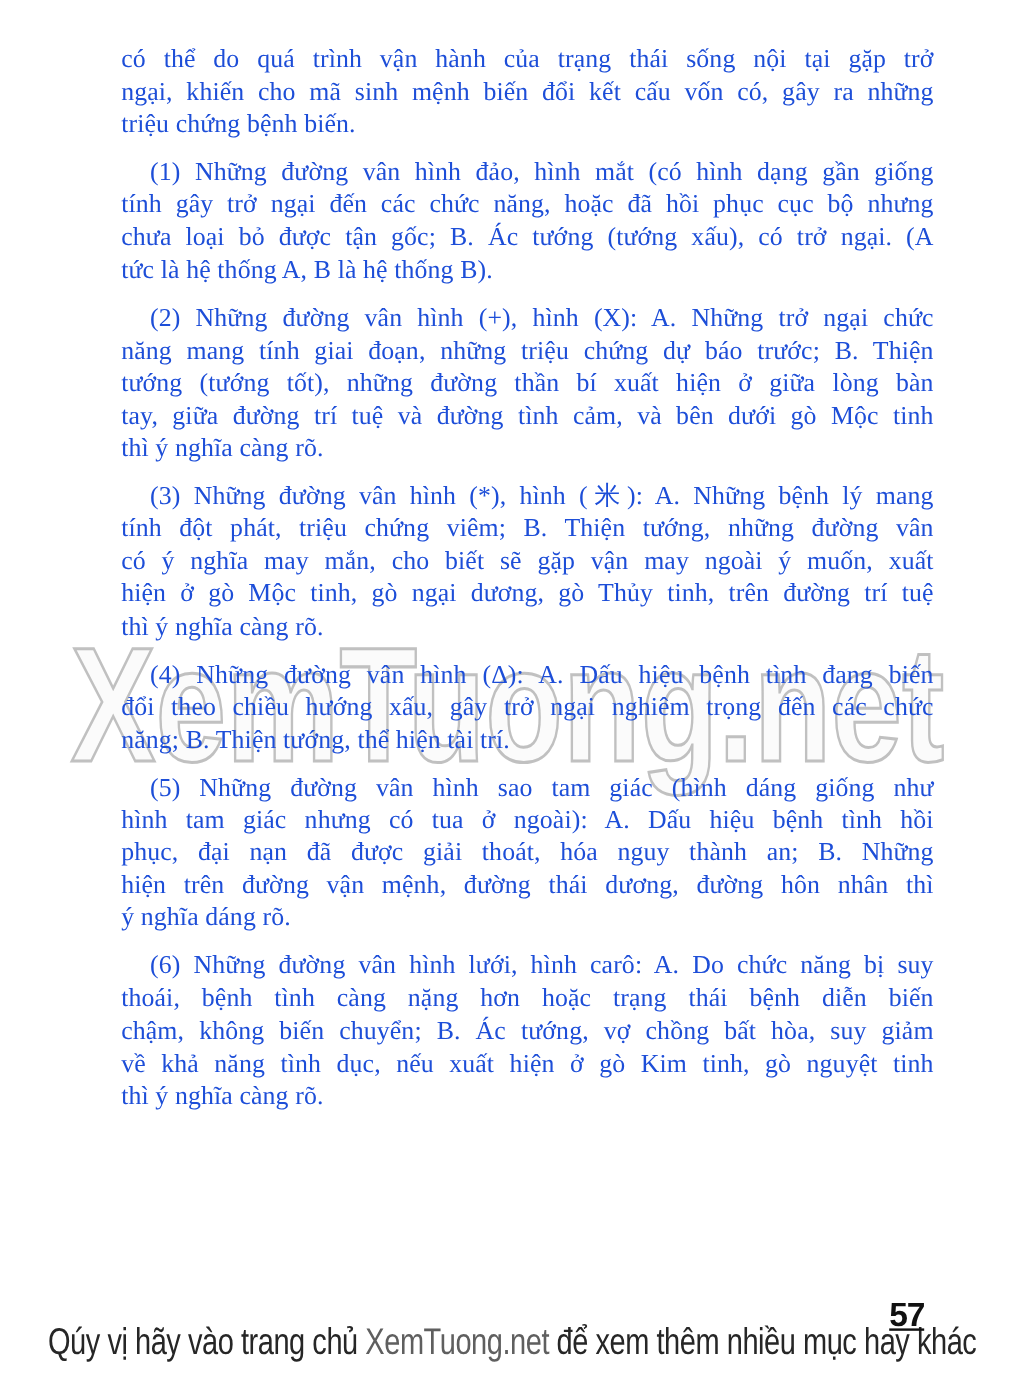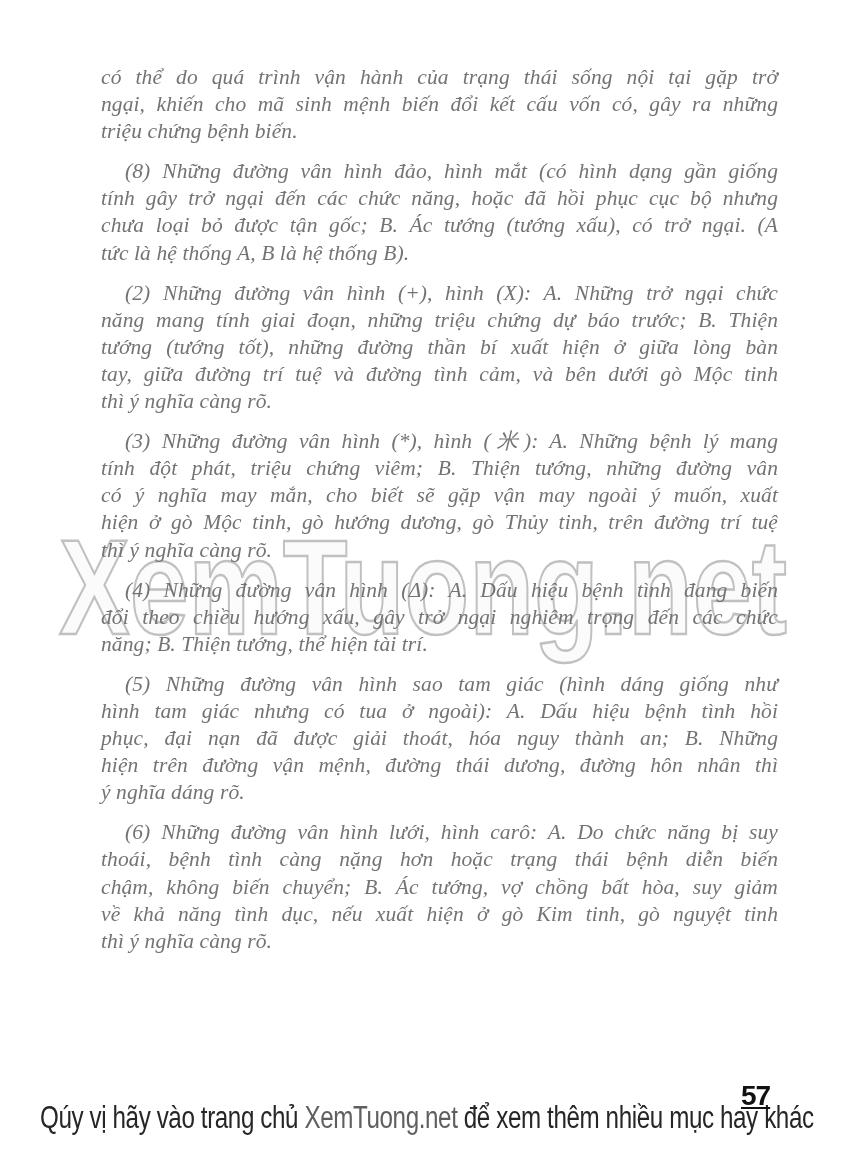--- a/index.html
+++ b/index.html
@@ -12,28 +12,27 @@
     width: 850px;
     height: 1153px;
     background: #ffffff;
     overflow: hidden;
     font-family: "Liberation Serif", serif;
   }
   
   .content {
     position: absolute;
     left: 101px;
-    top: 64px;
+    top: 36px;
     width: 677px;
     z-index: 2;
-    color: #737373;
+    color: #1d4ed8;
     font-size: 21.5px;
     line-height: 27.1px;
     letter-spacing: 0.1px;
-    font-style: italic;
   }
   .para { margin: 0 0 13px 0; }
   .line {
     text-align: justify;
     text-align-last: justify;
     white-space: normal;
   }
   .line.last { text-align-last: left; }
   .line.first-indent { text-indent: 24px; }
 
@@ -86,37 +85,37 @@
     </svg>
   </div>
 
   <div class="content">
       <div class="para">
         <div class="line">có thể do quá trình vận hành của trạng thái sống nội tại gặp trở</div>
         <div class="line">ngại, khiến cho mã sinh mệnh biến đổi kết cấu vốn có, gây ra những</div>
         <div class="line last">triệu chứng bệnh biến.</div>
       </div>
       <div class="para">
-        <div class="line first-indent">(8) Những đường vân hình đảo, hình mắt (có hình dạng gần giống</div>
+        <div class="line first-indent">(1) Những đường vân hình đảo, hình mắt (có hình dạng gần giống</div>
         <div class="line">tính gây trở ngại đến các chức năng, hoặc đã hồi phục cục bộ nhưng</div>
         <div class="line">chưa loại bỏ được tận gốc; B. Ác tướng (tướng xấu), có trở ngại. (A</div>
         <div class="line last">tức là hệ thống A, B là hệ thống B).</div>
       </div>
       <div class="para">
         <div class="line first-indent">(2) Những đường vân hình (+), hình (X): A. Những trở ngại chức</div>
         <div class="line">năng mang tính giai đoạn, những triệu chứng dự báo trước; B. Thiện</div>
         <div class="line">tướng (tướng tốt), những đường thần bí xuất hiện ở giữa lòng bàn</div>
         <div class="line">tay, giữa đường trí tuệ và đường tình cảm, và bên dưới gò Mộc tinh</div>
         <div class="line last">thì ý nghĩa càng rõ.</div>
       </div>
       <div class="para">
         <div class="line first-indent">(3) Những đường vân hình (*), hình (米): A. Những bệnh lý mang</div>
         <div class="line">tính đột phát, triệu chứng viêm; B. Thiện tướng, những đường vân</div>
         <div class="line">có ý nghĩa may mắn, cho biết sẽ gặp vận may ngoài ý muốn, xuất</div>
-        <div class="line">hiện ở gò Mộc tinh, gò hướng dương, gò Thủy tinh, trên đường trí tuệ</div>
+        <div class="line">hiện ở gò Mộc tinh, gò ngại dương, gò Thủy tinh, trên đường trí tuệ</div>
         <div class="line last">thì ý nghĩa càng rõ.</div>
       </div>
       <div class="para">
         <div class="line first-indent">(4) Những đường vân hình (Δ): A. Dấu hiệu bệnh tình đang biến</div>
         <div class="line">đổi theo chiều hướng xấu, gây trở ngại nghiêm trọng đến các chức</div>
         <div class="line last">năng; B. Thiện tướng, thể hiện tài trí.</div>
       </div>
       <div class="para">
         <div class="line first-indent">(5) Những đường vân hình sao tam giác (hình dáng giống như</div>
         <div class="line">hình tam giác nhưng có tua ở ngoài): A. Dấu hiệu bệnh tình hồi</div>

